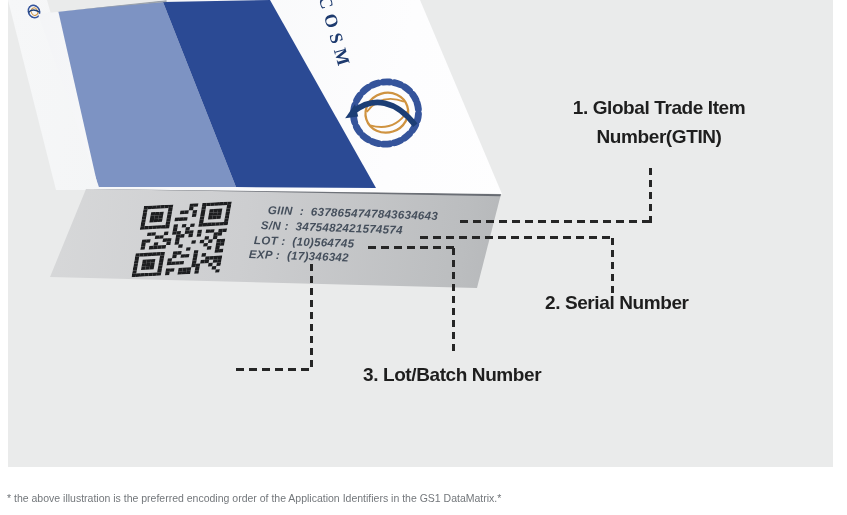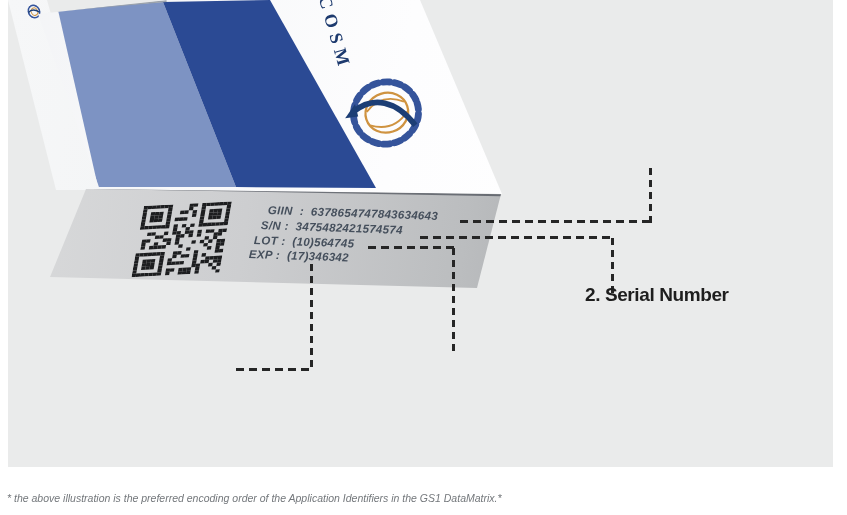--- a/index.html
+++ b/index.html
@@ -69,21 +69,21 @@
   .dash-v{width:3px;background:repeating-linear-gradient(180deg,#262626 0 7px,transparent 7px 12px);}
 
   
   .anno{
     font-weight:700;font-size:19px;color:#1e1e1e;letter-spacing:-0.4px;
     line-height:29px;white-space:nowrap;
   }
   .anno-gtin{left:535px;top:93px;width:232px;text-align:center;white-space:normal;}
 
   .footnote{
-    position:absolute;left:7px;top:492px;font-size:10.5px;font-style:italic;
+    position:absolute;left:7px;top:492px;font-size:10.5px;
     color:#73777b;letter-spacing:0;white-space:nowrap;
   }
 </style>
 </head>
 <body>
 
 <div class="stage">
 
   <div class="fill side-face">
     <svg class="abs mini-logo" viewBox="0 0 100 100">
@@ -329,17 +329,19 @@
 
   <div class="abs dash-h" style="left:412px;top:236px;width:194px;"></div>
   <div class="abs dash-v" style="left:603px;top:238px;height:55px;"></div>
 
   <div class="abs dash-h" style="left:360px;top:246px;width:86px;"></div>
   <div class="abs dash-v" style="left:444px;top:248px;height:108px;"></div>
 
   <div class="abs dash-v" style="left:302px;top:264px;height:106px;"></div>
   <div class="abs dash-h" style="left:228px;top:368px;width:77px;"></div>
 
-  <div class="abs anno" style="left:537px;top:280px;margin-left:40px;">2. Serial Number</div>
+  <div class="abs anno anno-gtin">1. Global Trade Item Number(GTIN)</div>
+  <div class="abs anno" style="left:537px;top:288px;">2. Serial Number</div>
+  <div class="abs anno" style="left:355px;top:360px;">3. Lot/Batch Number</div>
 
 </div>
 
 <div class="footnote">* the above illustration is the preferred encoding order of the Application Identifiers in the GS1 DataMatrix.*</div>
 
 </body></html>

